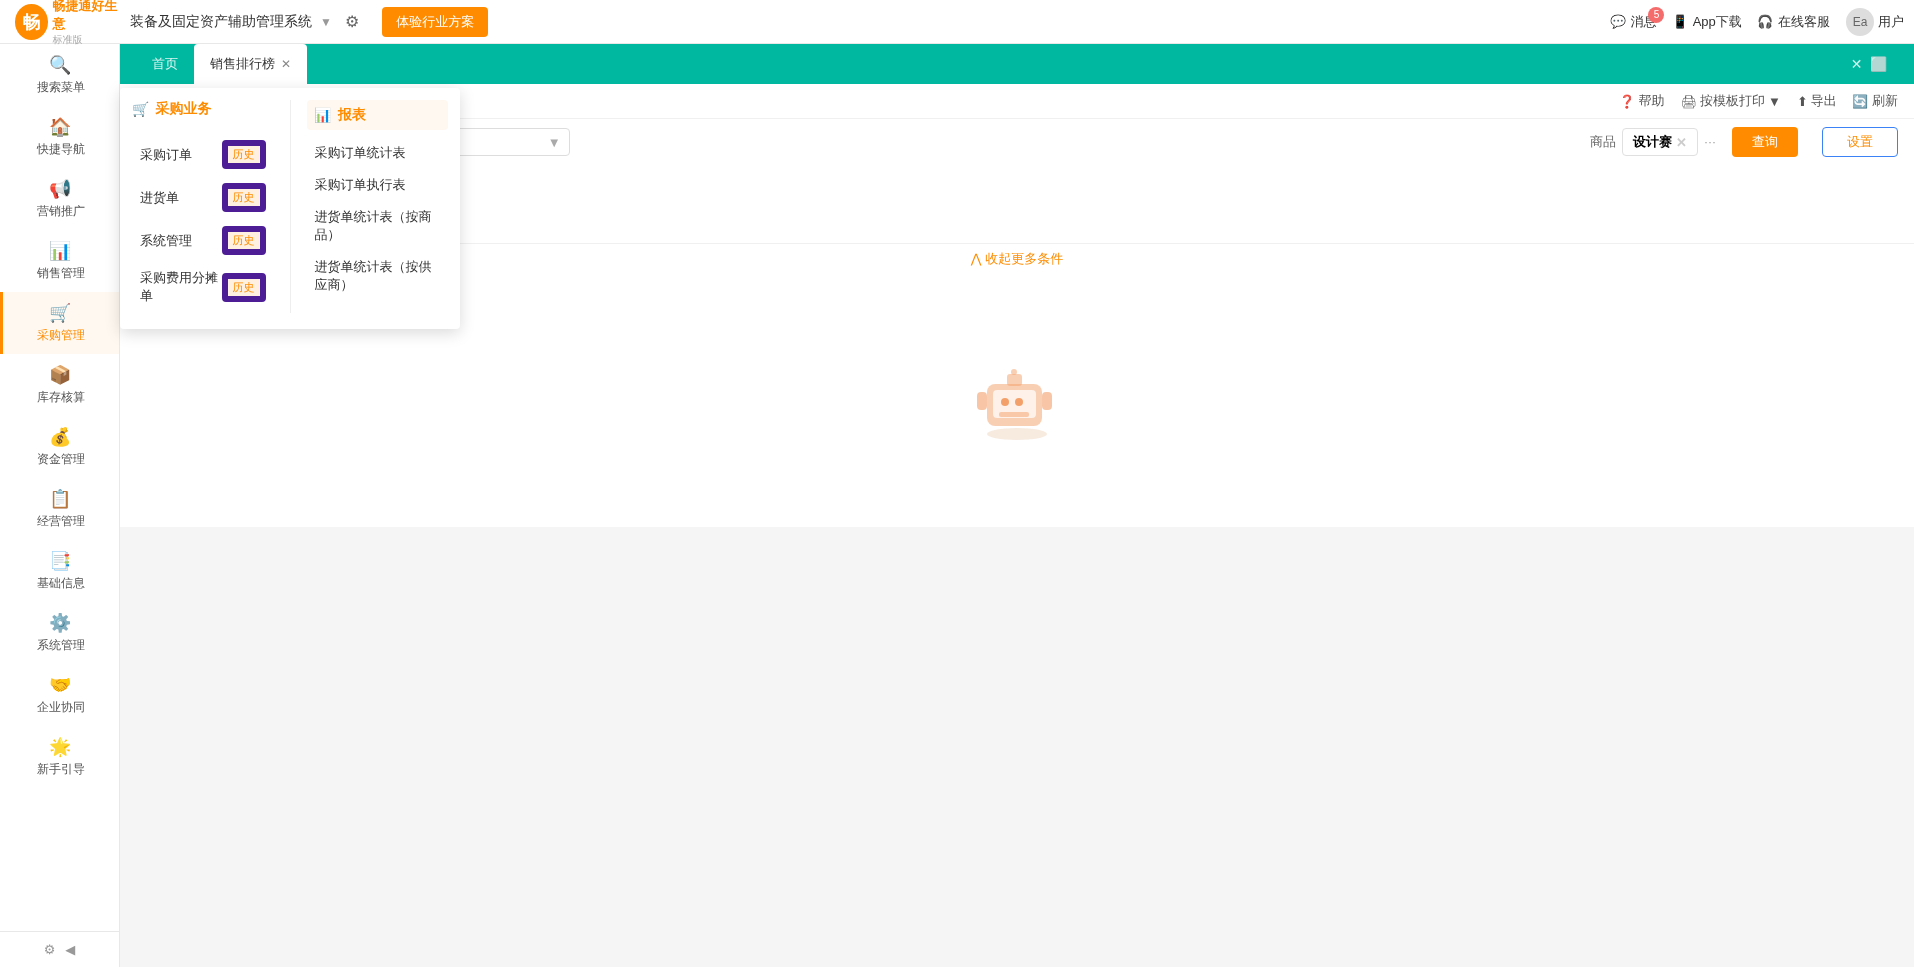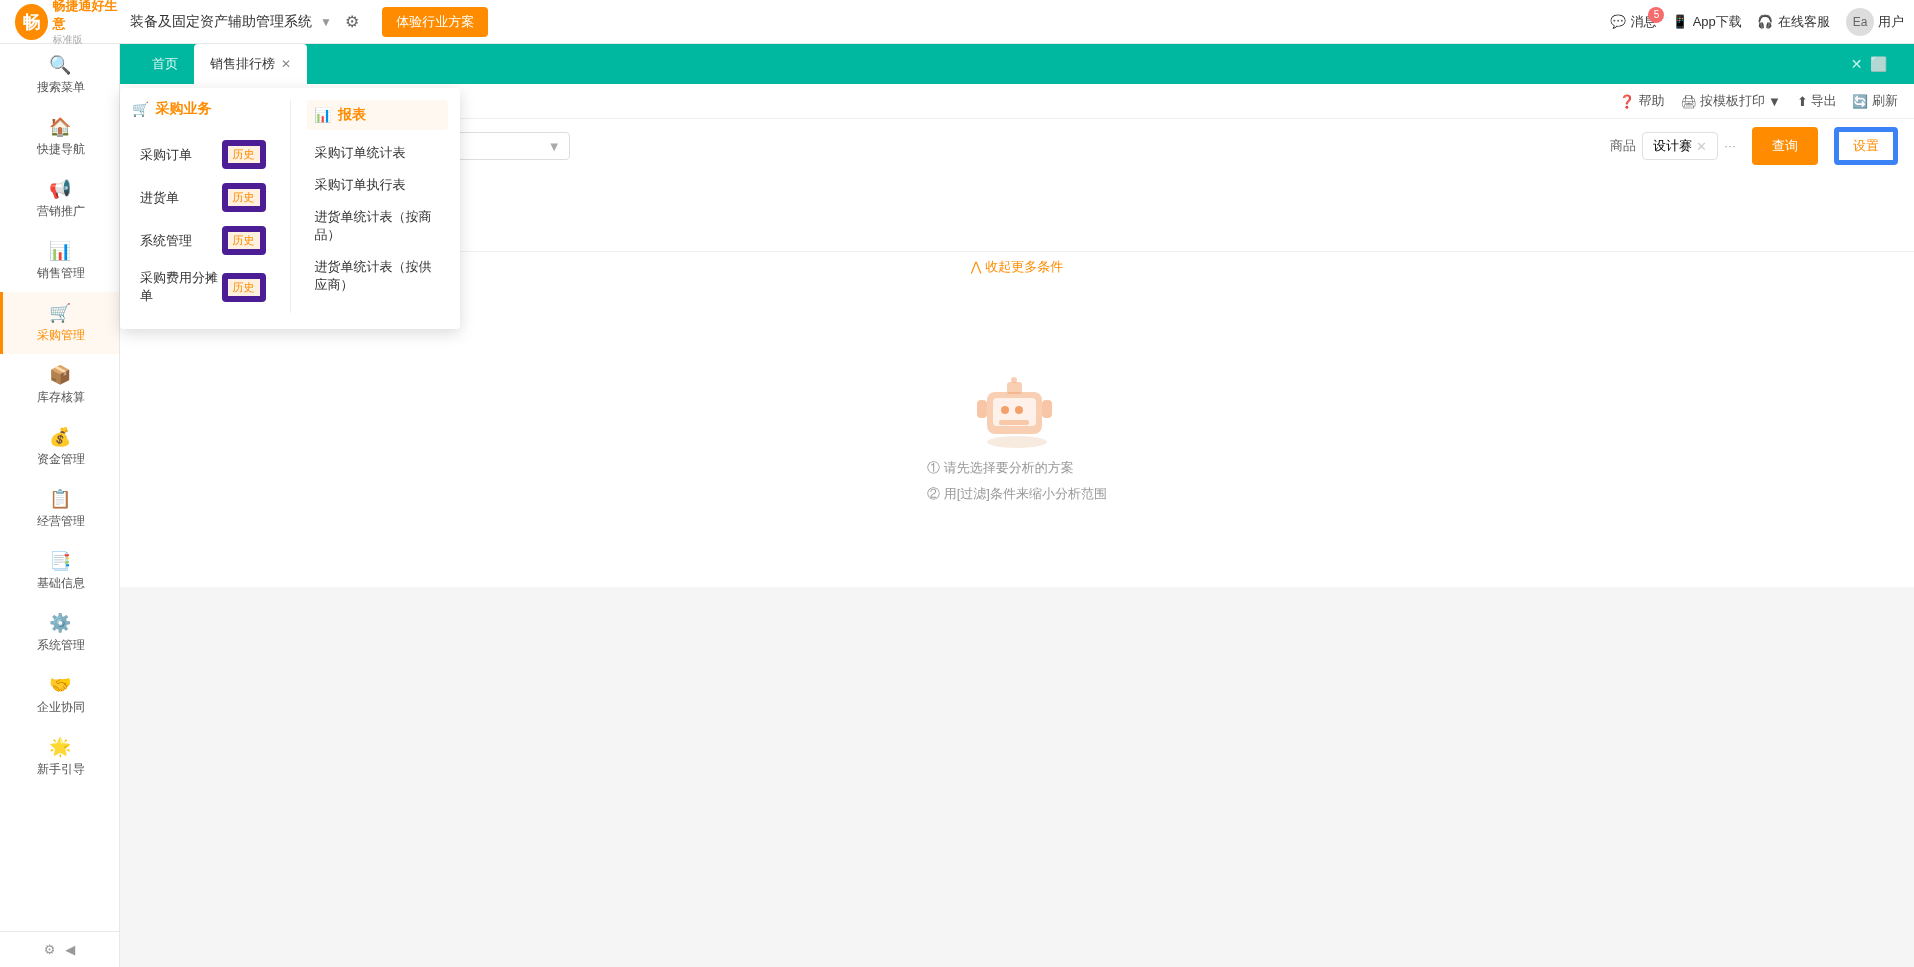--- a/index.html
+++ b/index.html
@@ -207,23 +207,23 @@
       color: #fff;
       border: none;
       border-radius: 4px;
       padding: 6px 20px;
       cursor: pointer;
       font-size: 13px;
     }
     .btn-settings {
       background: #fff;
       color: #ff8c00;
-      border: 5px solid #3b82f6;
-      border-radius: 4px;
-      padding: 5px 14px;
+      border: 1px solid #3b82f6;
+      border-radius: 4px;
+      padding: 5px 24px;
       cursor: pointer;
       font-size: 13px;
     }
     .toolbar-btn {
       display: flex;
       align-items: center;
       gap: 3px;
       color: #555;
       font-size: 13px;
       cursor: pointer;
@@ -330,20 +330,21 @@
     .field-tag {
       background: #fff;
       border: 1px solid #e0e0e0;
       border-radius: 4px;
       padding: 4px 10px;
       font-size: 13px;
       display: inline-flex;
       align-items: center;
       gap: 4px;
       max-width: 200px;
+      font-weight: bold;
     }
     .field-close { color: #ccc; cursor: pointer; }
     .field-more { color: #999; font-size: 12px; cursor: pointer; }
 
     .rank-row {
       display: flex;
       align-items: center;
       padding: 8px 16px;
       gap: 16px;
       background: #fff;
@@ -513,21 +514,21 @@
 
       <div style="display:flex;align-items:center;gap:6px;">
         <span class="filter-label">商品</span>
         <div class="field-tag">
           <span>设计赛</span>
           <span class="field-close">✕</span>
         </div>
         <span class="field-more">···</span>
       </div>
 
-      <div style="margin-left:auto;display:flex;gap:16px;justify-content:flex-end;">
+      <div style="margin-left:auto;display:flex;gap:24px;justify-content:flex-end;">
         <button class="btn-query">查询</button>
         <button class="btn-settings">设置</button>
       </div>
     </div>
 
     <div class="rank-row">
       <div style="display:flex;align-items:center;gap:6px;">
         <span class="filter-label">排名项目</span>
         <div style="border:1px solid #ddd;border-radius:4px;padding:4px 30px 4px 8px;font-size:13px;display:flex;align-items:center;gap:4px;min-width:120px;position:relative;background:#fff;">
           <span>金额</span>
@@ -562,24 +563,20 @@
           <rect x="36" y="36" width="43" height="28" rx="4" fill="#fff" opacity="0.7"></rect>
           <circle cx="48" cy="48" r="4" fill="#f4a06a"></circle>
           <circle cx="62" cy="48" r="4" fill="#f4a06a"></circle>
           <rect x="20" y="38" width="10" height="18" rx="4" fill="#f4a06a" opacity="0.6"></rect>
           <rect x="85" y="38" width="10" height="18" rx="4" fill="#f4a06a" opacity="0.6"></rect>
           <rect x="42" y="58" width="30" height="5" rx="2" fill="#f4a06a" opacity="0.5"></rect>
           <rect x="50" y="20" width="15" height="12" rx="3" fill="#f4a06a" opacity="0.5"></rect>
           <circle cx="57" cy="18" r="3" fill="#f4a06a" opacity="0.5"></circle>
         </svg>
       </div>
-      <div style="color:#999;font-size:13px;line-height:2;">
-        <div>① <span>请先选择要分析的方案</span></div>
-        <div>② <span>用[过滤]条件来缩小分析范围</span></div>
-      </div>
     </div>
   </div>
 </div>
 
 <div class="popup-menu">
   <div class="popup-columns">
 
     <div class="popup-col">
       <div class="popup-col-title">
         <span>🛒</span>

